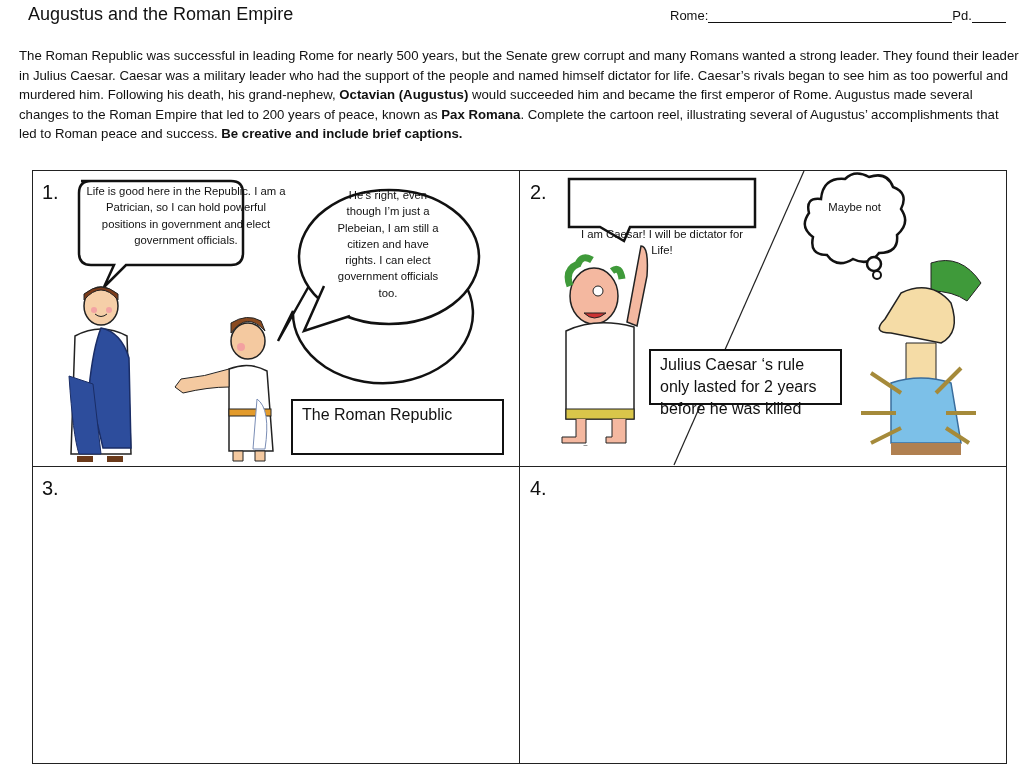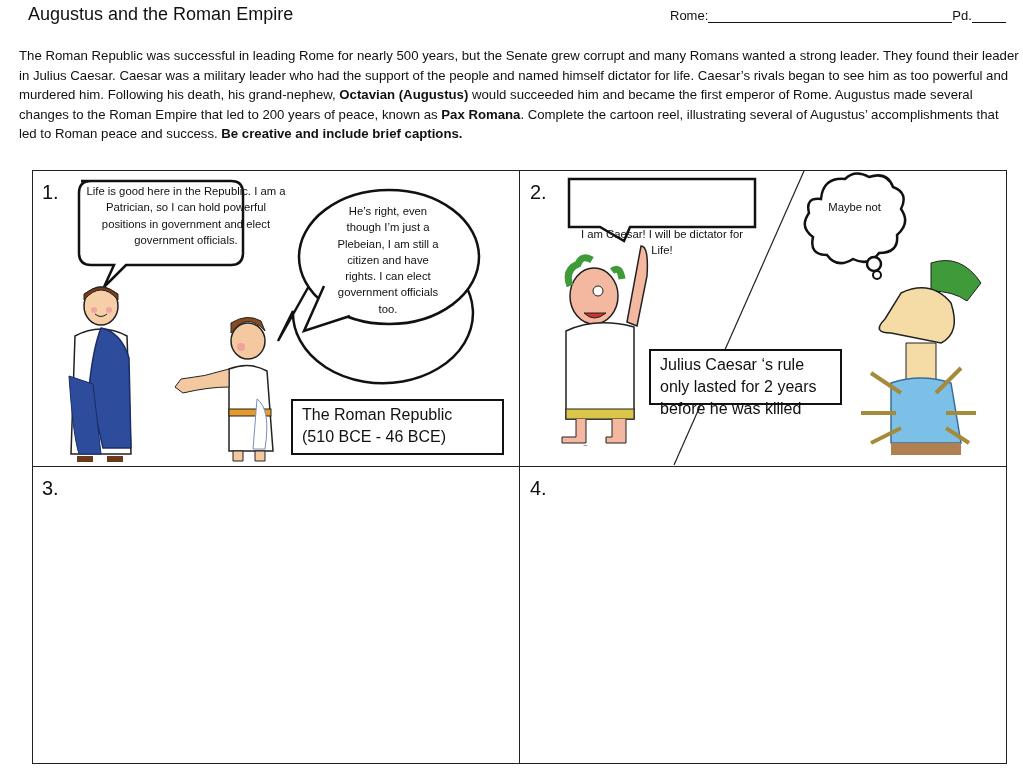--- a/index.html
+++ b/index.html
@@ -41,21 +41,21 @@
   <div class="abs" style="left:52px;top:12px;width:202px;text-align:center;font-size:11.3px;line-height:16.3px;">
     <span>Life is good here in the Republic. I am a Patrician, so I can hold powerful positions in government and elect government officials.</span>
   </div>
 
   <svg style="left:0;top:0;width:485px;height:294px">
     <path d="M290,90 a90,70 0 1 1 -30,50 l-15,30 z" fill="#fff" stroke="#111" stroke-width="2.5" transform="translate(0,0)"></path>
     <ellipse cx="356" cy="86" rx="90" ry="67" fill="#fff" stroke="#111" stroke-width="2.5"></ellipse>
     <path d="M291,115 L271,160 L317,145" fill="#fff" stroke="#111" stroke-width="2.5" stroke-linejoin="miter"></path>
     <path d="M293,118 L276,156 L314,143" fill="#fff" stroke="none"></path>
   </svg>
-  <div class="abs" style="left:300px;top:32px;width:110px;text-align:center;font-size:11.3px;line-height:16.3px;">
+  <div class="abs" style="left:300px;top:16px;width:110px;text-align:center;font-size:11.3px;line-height:16.3px;">
     <span>He’s right, even though I’m just a Plebeian, I am still a citizen and have rights.  I can elect government officials too.</span>
   </div>
 
   <svg style="left:28px;top:115px;width:80px;height:180px" viewBox="0 0 80 180">
     <ellipse cx="40" cy="20" rx="17" ry="19" fill="#f6cfa8" stroke="#222" stroke-width="1.5"></ellipse>
     <path d="M23,14 q17,-20 34,0 v-6 q-17,-14 -34,0z" fill="#7a3b1a" stroke="#222"></path>
     <circle cx="33" cy="24" r="3" fill="#f3a3a3"></circle>
       <circle cx="48" cy="24" r="3" fill="#f3a3a3"></circle>
     <path d="M34,28 q6,5 12,0" stroke="#222" fill="none"></path>
     <path d="M14,50 q26,-14 52,0 l4,118 h-60 z" fill="#fff" stroke="#222" stroke-width="1.5"></path>
@@ -70,21 +70,20 @@
     <circle cx="68" cy="28" r="4" fill="#f3a0a0"></circle>
     <path d="M56,50 q20,-8 38,2 l6,80 h-44 z" fill="#fff" stroke="#222" stroke-width="1.5"></path>
     <path d="M56,50 q-25,8 -48,10 l-6,8 l8,6 q25,-6 46,-6z" fill="#f4c9a0" stroke="#222"></path>
     <rect x="56" y="90" width="42" height="7" fill="#e39b2c" stroke="#222"></rect>
     <path d="M84,80 q14,10 8,50 h-12 z" fill="#fff" stroke="#7a8db5"></path>
     <path d="M60,132 h10 v10 h-10z M82,132 h10 v10 h-10z" fill="#f4c9a0" stroke="#222"></path>
   </svg>
 
   <div class="abs caption" style="left:258px;top:228px;width:213px;height:56px;">
     <div>The Roman Republic</div>
-    <div>(510 BCE - 46 BCE)</div>
   </div>
 </div>
 
 <div class="abs" style="left:521px;top:171px;width:485px;height:294px;">
   <div class="abs pnum" style="left:9px;top:10px">2.</div>
 
   <svg style="left:0;top:0;width:485px;height:294px">
     <line x1="283" y1="0" x2="153" y2="294" stroke="#222" stroke-width="1.2"></line>
   </svg>
 

